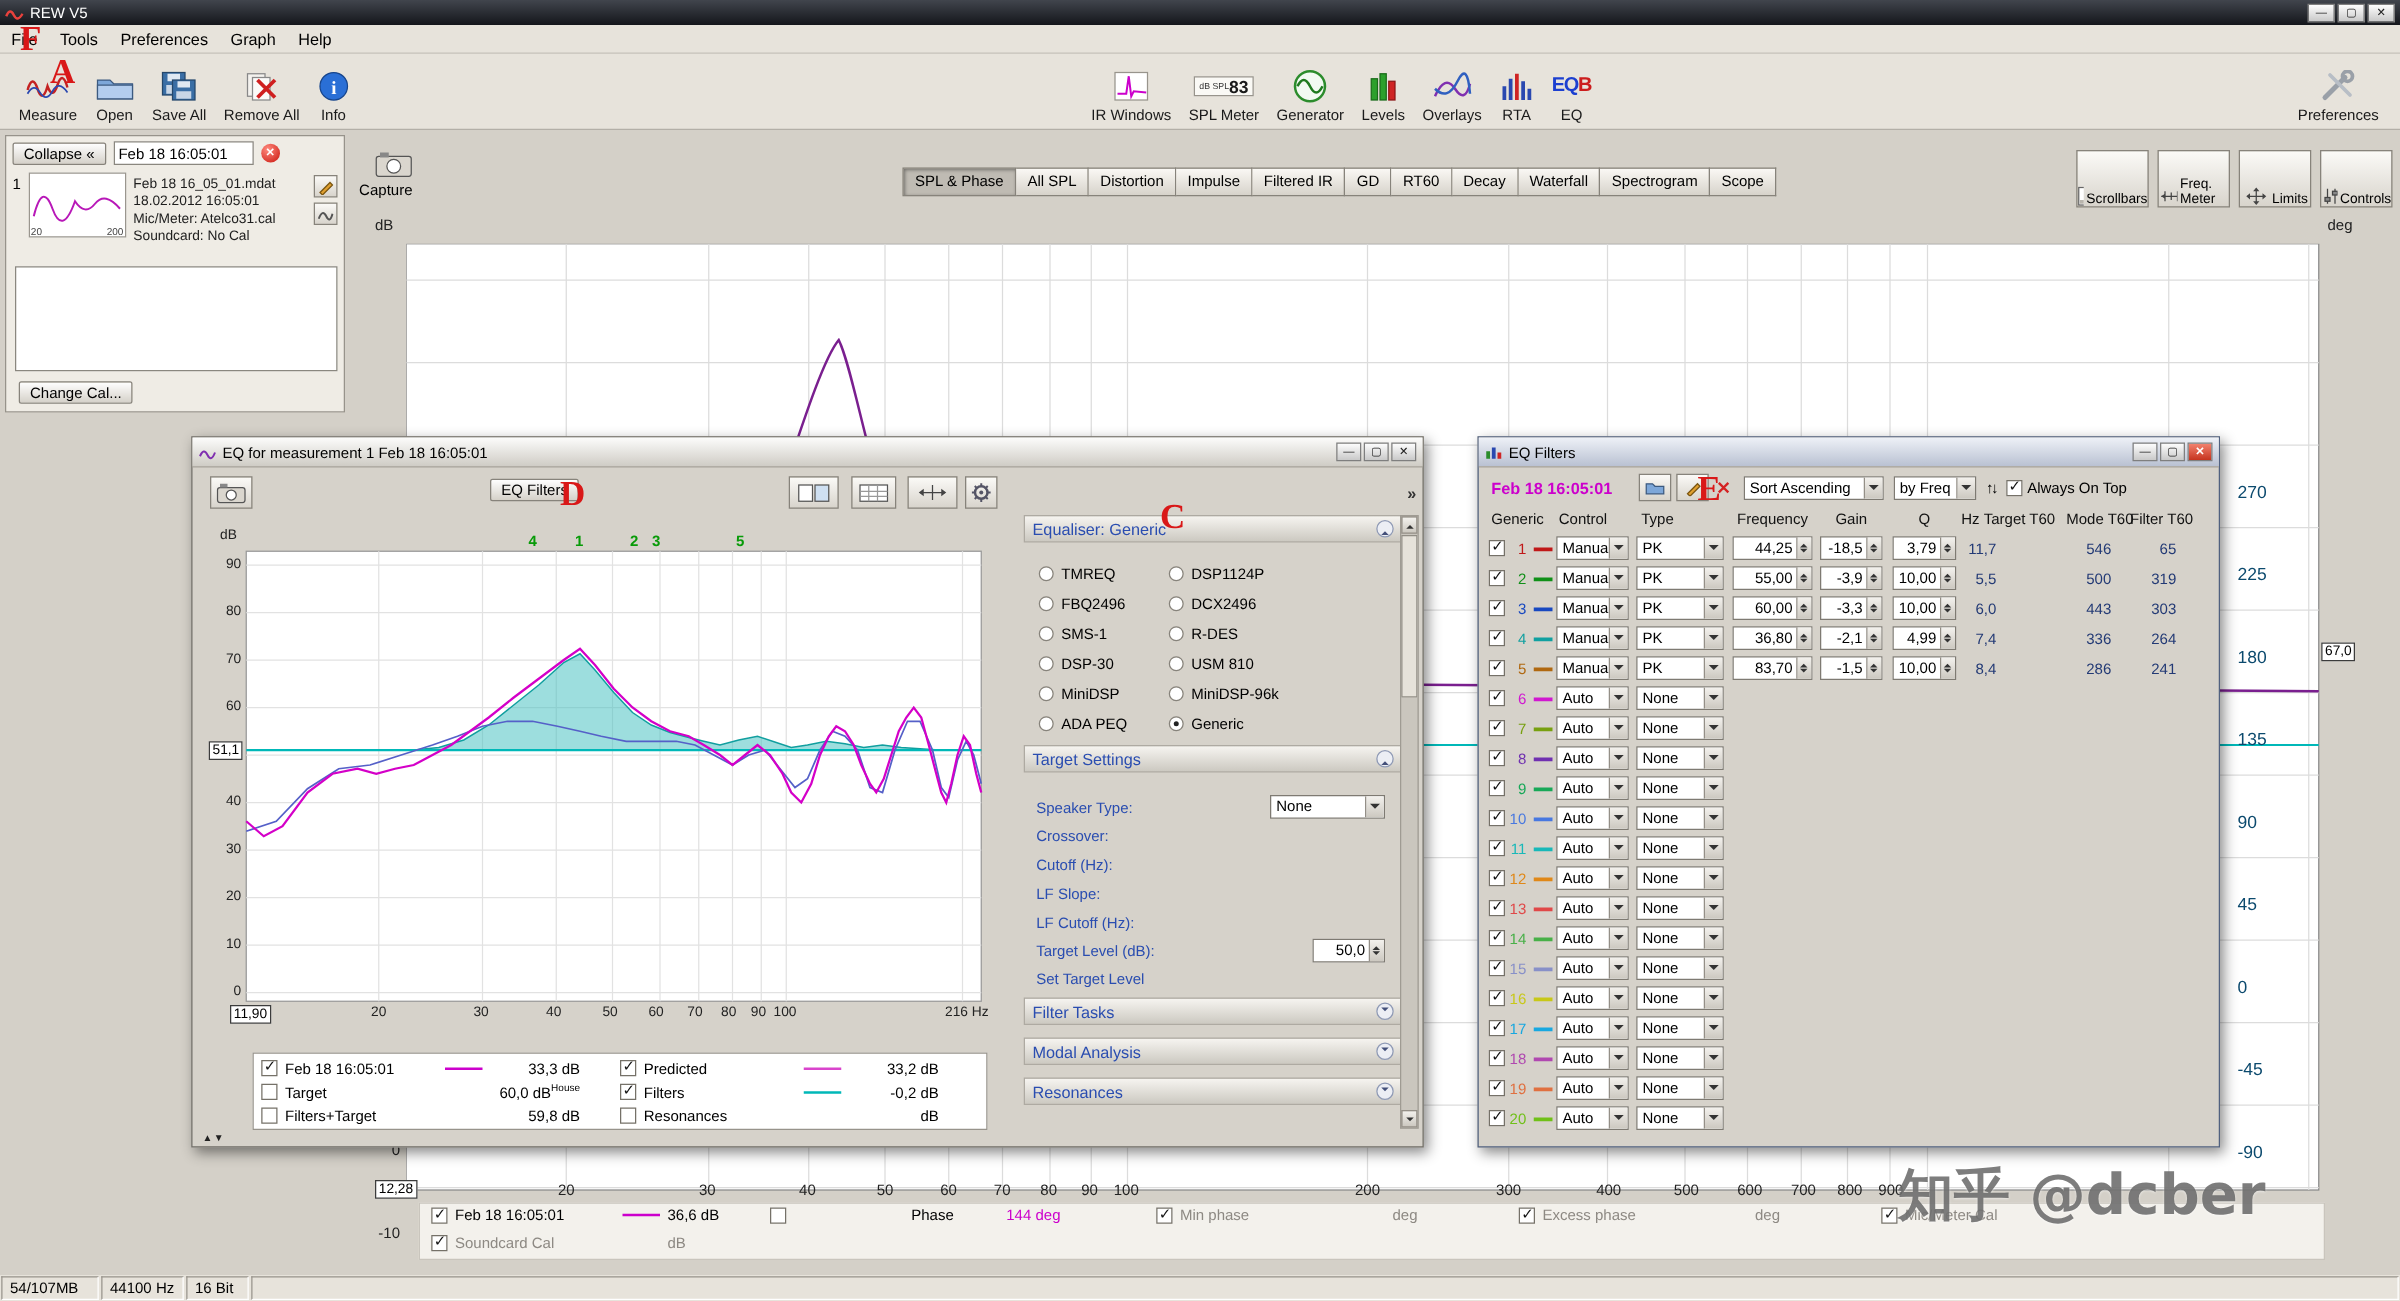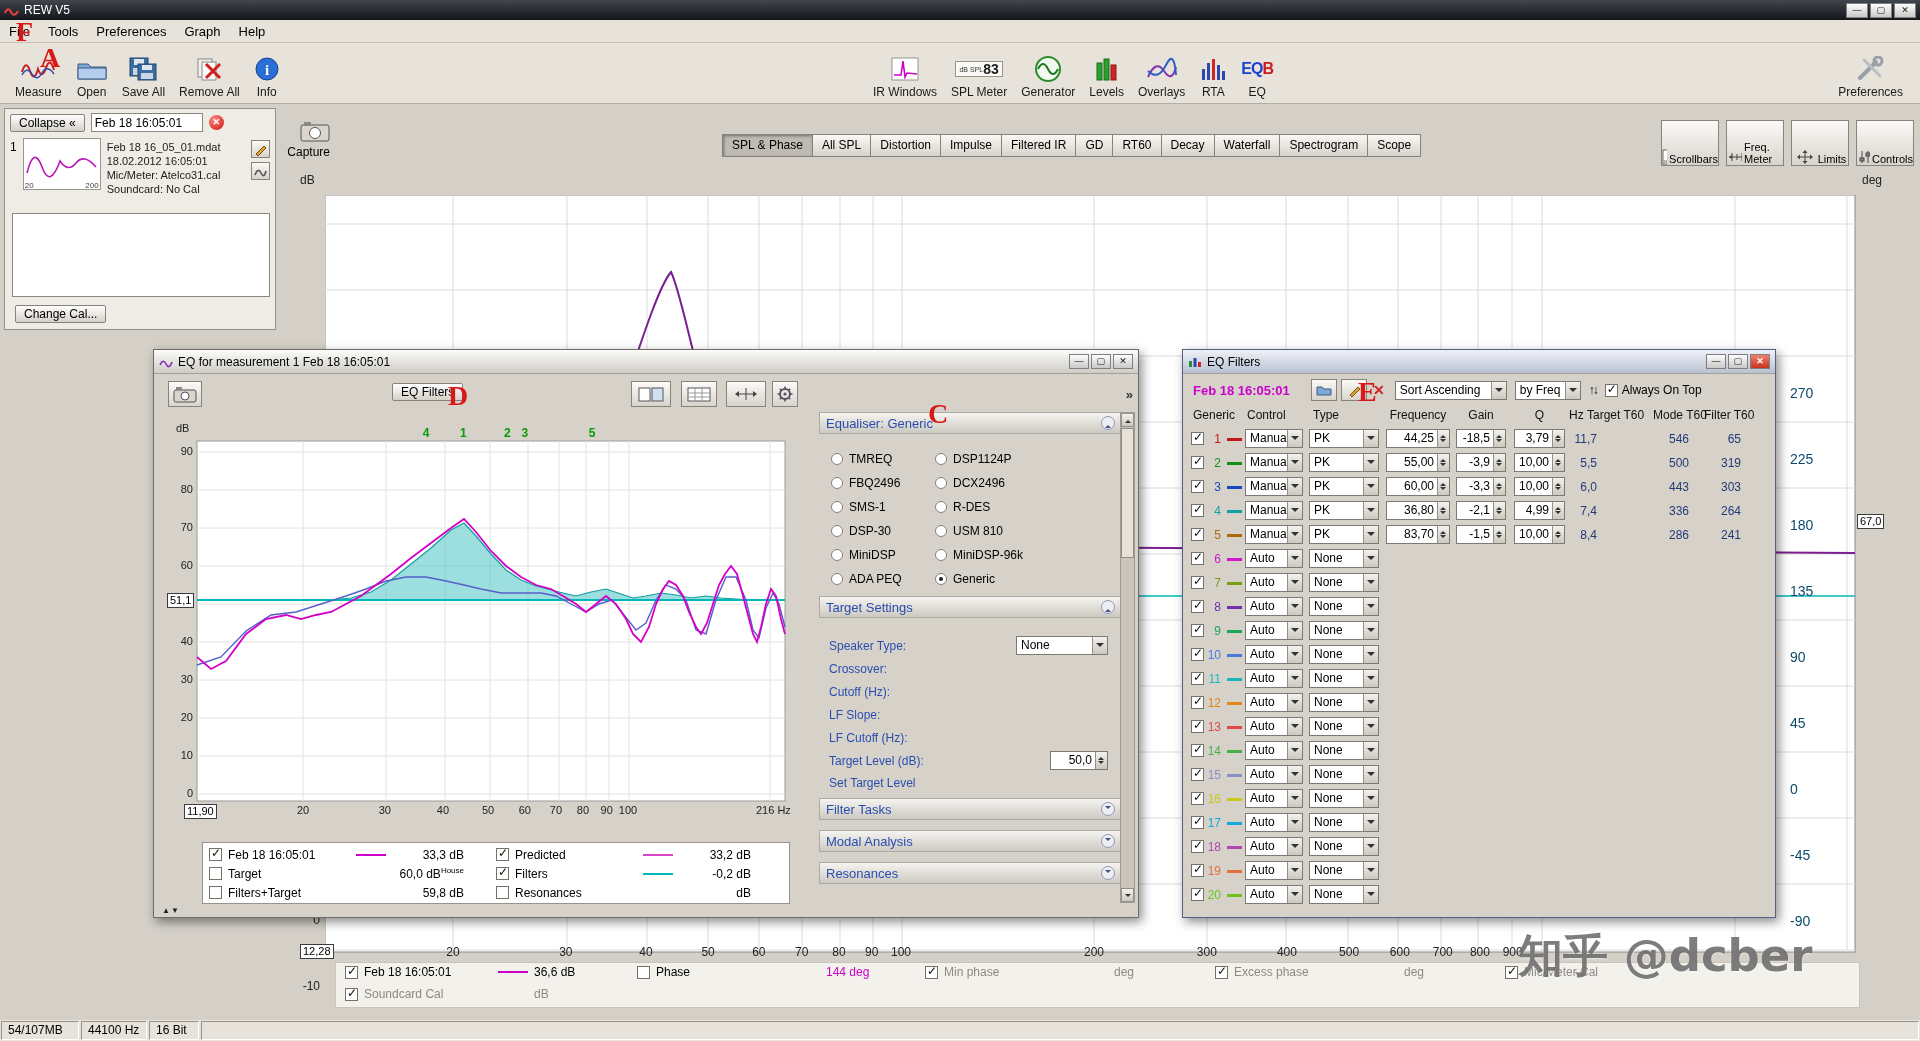--- a/index.html
+++ b/index.html
@@ -1142,21 +1142,21 @@
 <div class="legendbg"></div>
 <div class="mlrow" style="top:965px">
 
     <span class="mlitem" style="left: 345px;">
       <span class="cb checked"></span>
       <span class="ll">Feb 18 16:05:01</span>
       <span class="lsw" style="background: rgb(204, 0, 204);"></span>
       <span>36,6 dB</span>
     </span>
 
-    <span class="mlitem" style="left: 637px;">
+    <span class="mlitem" style="left: 616px; text-align: right;">
       <span class="cb"></span>
       <span class="ll">Phase</span>
       <span class="lsw"></span>
       <span style="color: rgb(204, 0, 204);">144 deg</span>
     </span>
 
     <span class="mlitem dimmed" style="left: 925px;">
       <span class="cb checked"></span>
       <span class="ll">Min phase</span>
       <span class="lsw"></span>

